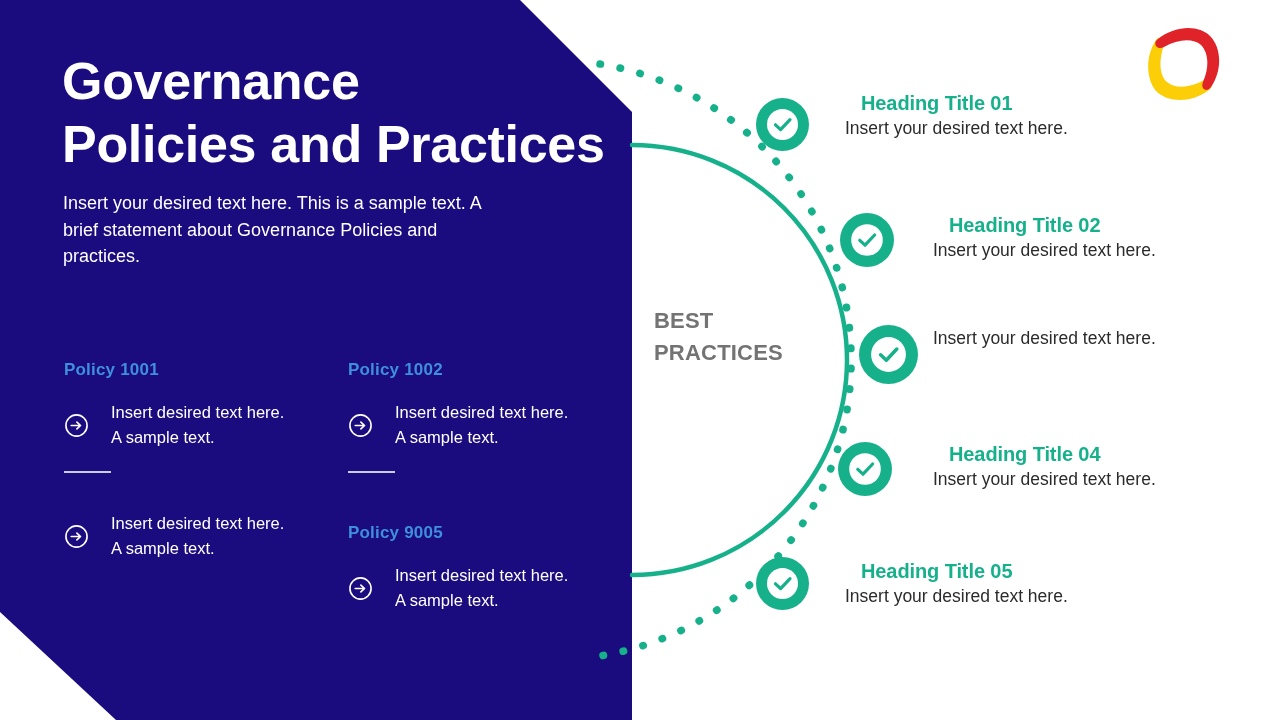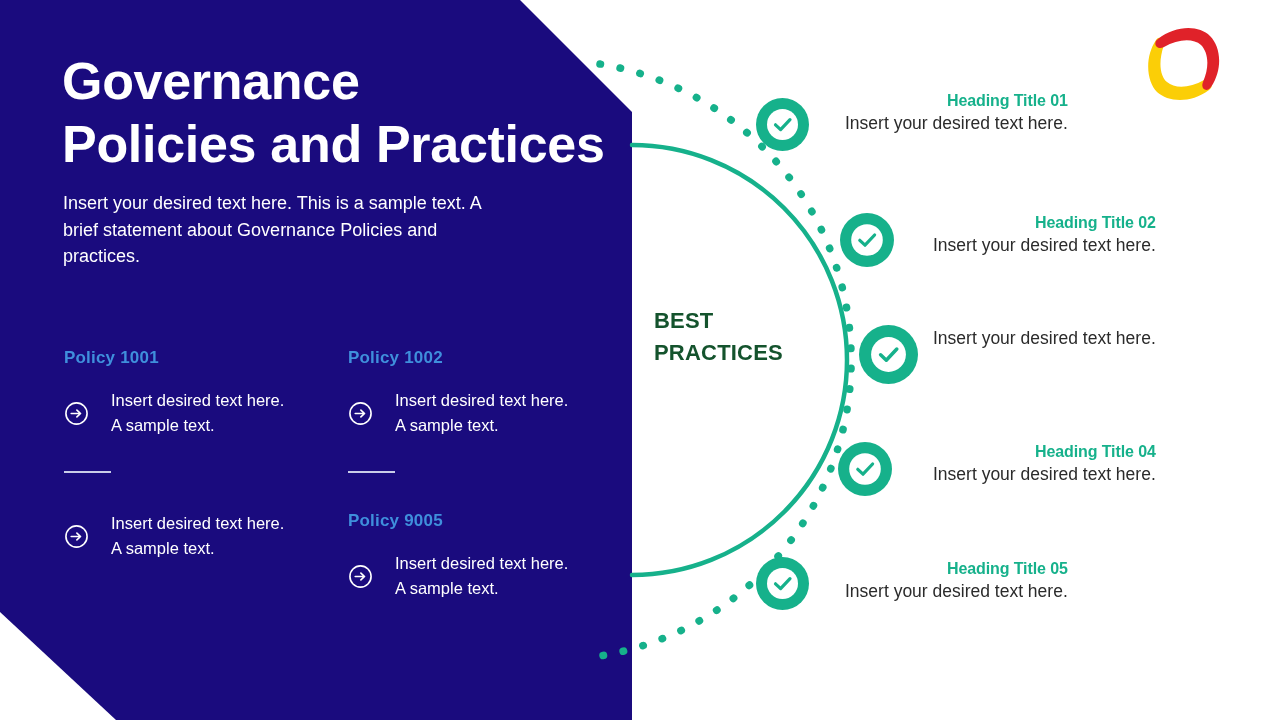--- a/index.html
+++ b/index.html
@@ -62,21 +62,21 @@
     width: 540px;
     display: grid;
     grid-template-columns: 284px 256px;
     grid-template-rows: 163px auto;
   }
   .policy-cell { position: relative; }
   .policy-title {
     color: #3F8FDC;
     font-size: 17px;
     font-weight: bold;
-    margin: 0 0 20px 0;
+    margin: 12px 0 20px 0;
     letter-spacing: 0.2px;
   }
   .policy-row {
     display: flex;
     align-items: center;
     gap: 22px;
   }
   .arrow-circle-icon {
     flex: 0 0 auto;
     width: 25px;
@@ -103,36 +103,35 @@
     position: absolute;
     left: 0; top: 0;
     width: 1280px;
     height: 720px;
     pointer-events: none;
   }
   #best-practices-label {
     position: absolute;
     left: 654px;
     top: 305px;
-    color: #14532d;
+    color: #737373;
     font-size: 22px;
     font-weight: bold;
     line-height: 1.45;
     letter-spacing: 0.2px;
   }
 
   .step-item { position: absolute; }
   .step-heading {
     color: #16B18B;
-    font-size: 16px;
+    font-size: 20px;
     font-weight: bold;
-    margin: 0 0 3px 6px;
+    margin: 0 0 3px 16px;
     letter-spacing: -0.1px;
     white-space: nowrap;
-    text-align: right;
   }
   .step-desc {
     color: #2B2B2B;
     font-size: 17.5px;
     margin: 0;
     white-space: nowrap;
   }
 
   .check-badge { position: absolute; }
 

